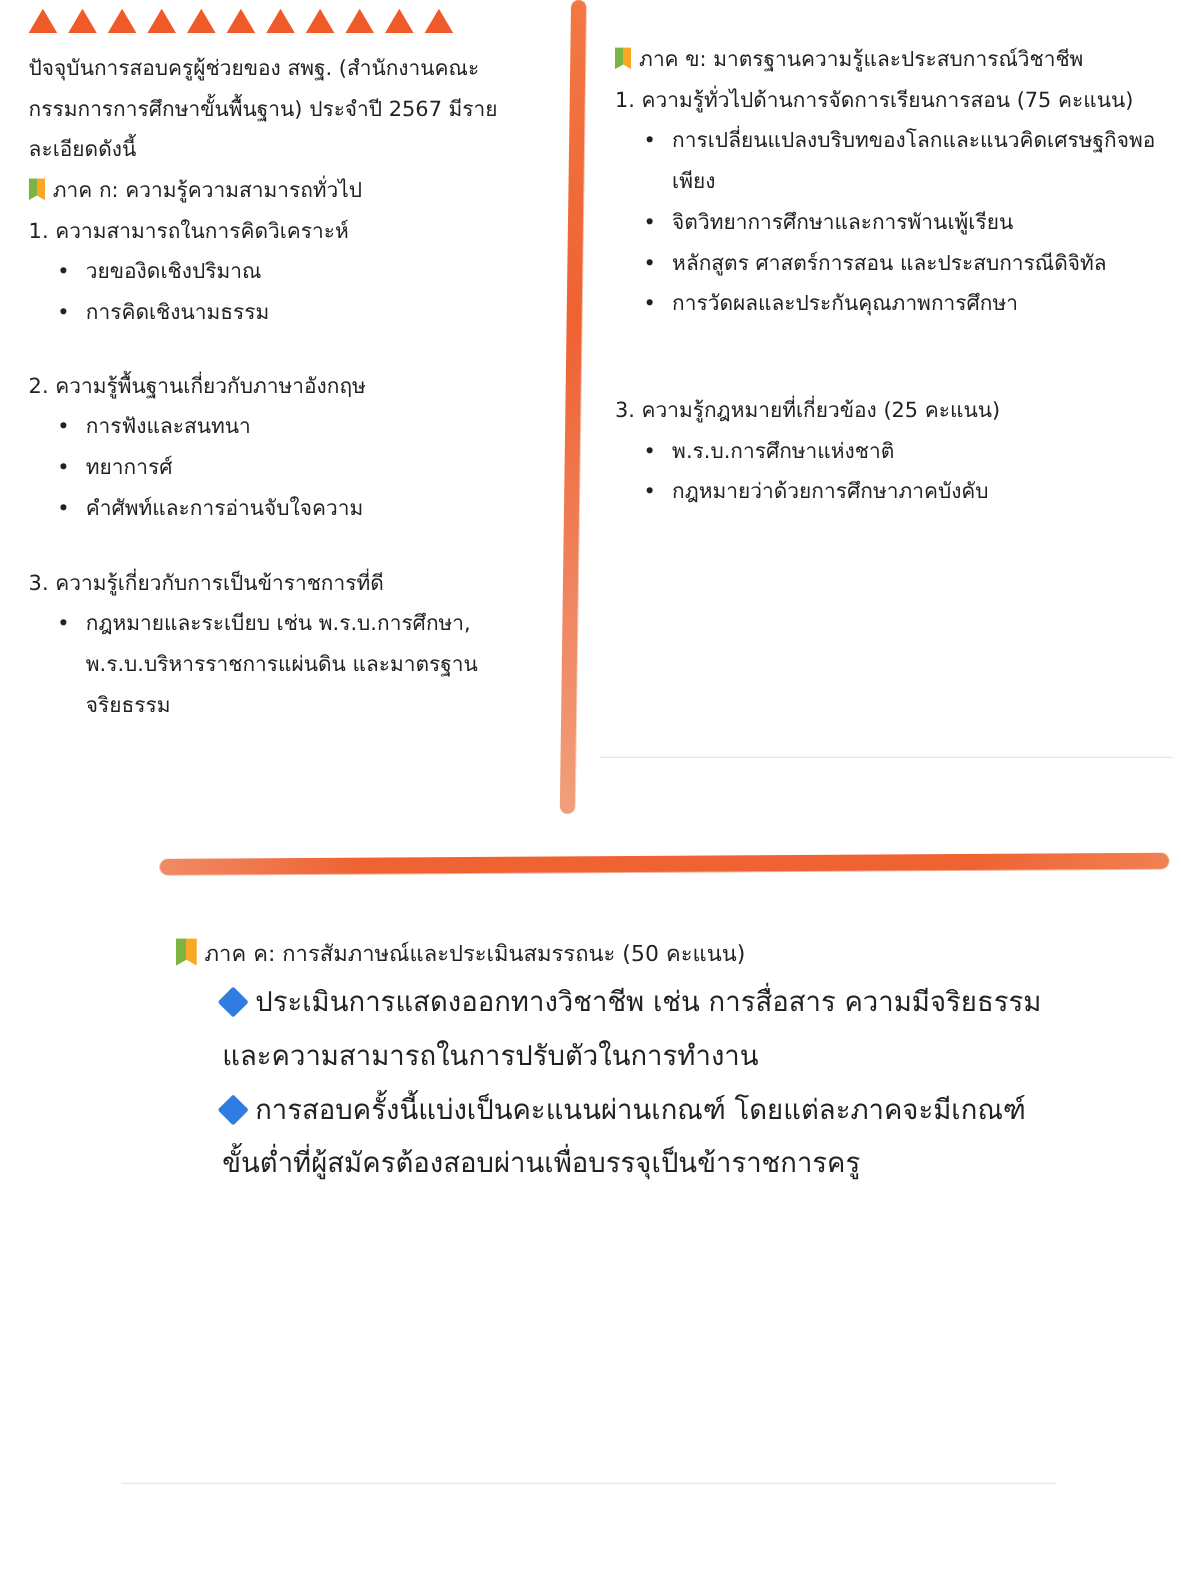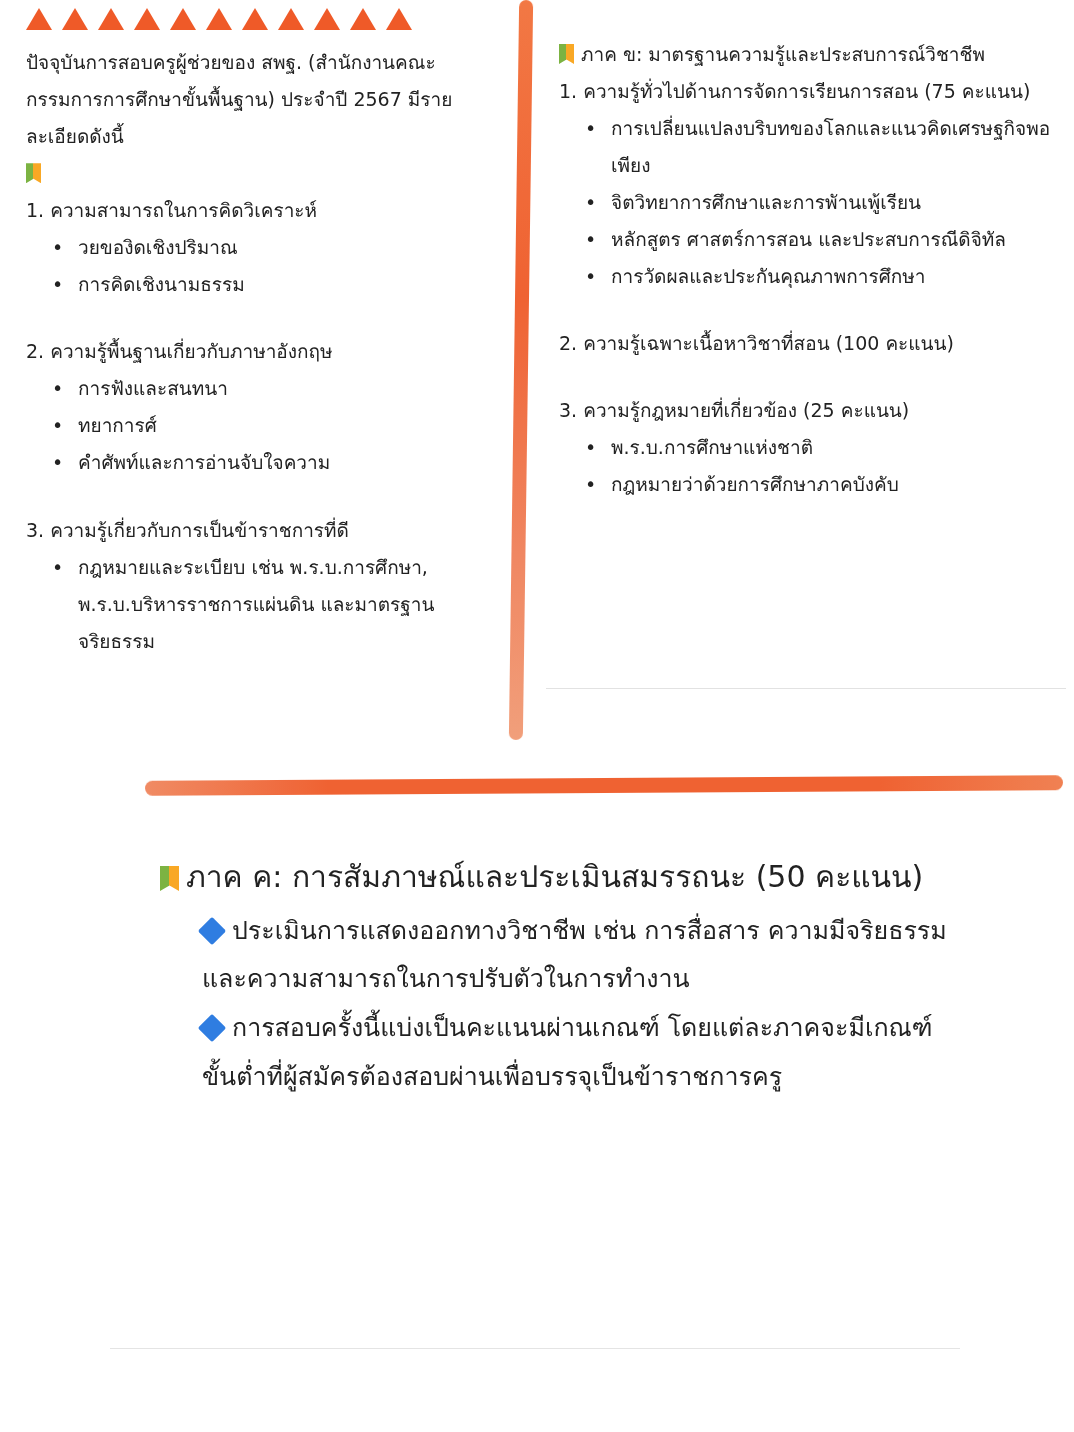--- a/index.html
+++ b/index.html
@@ -132,21 +132,21 @@
   
   .bottom {
     position: absolute;
     left: 160px;
     top: 848px;
     width: 790px;
     font-size: 25px;
     line-height: 1.95;
   }
   .bottom .sec-head {
-    font-size: 30px;
+    font-size: 20px;
     padding-left: 0;
   }
   .bottom .bookmark {
     width: 19px;
     height: 25px;
     vertical-align: -4px;
   }
   .diamond {
     display: inline-block;
     width: 20px;
@@ -191,21 +191,21 @@
 
   <div class="v-divider"></div>
   <div class="h-divider"></div>
   <div class="hr-light"></div>
   <div class="bottom-rule"></div>
 
   <div class="col col-left">
     <p class="para">ปัจจุบันการสอบครูผู้ช่วยของ สพฐ. (สำนักงานคณะกรรมการการศึกษาขั้นพื้นฐาน) ประจำปี 2567 มีรายละเอียดดังนี้</p>
 
     <p class="para">
-      <span class="bookmark"></span>
+      <span class="bookmark"></span><span>ภาค ก: ความรู้ความสามารถทั่วไป</span>
     </p>
 
     <p class="para">1. ความสามารถในการคิดวิเคราะห์</p>
     <ul class="bullets">
       <li>วยของิดเชิงปริมาณ</li>
       <li>การคิดเชิงนามธรรม</li>
     </ul>
 
     <div class="blank"></div>
 
@@ -230,21 +230,20 @@
     <p class="para">1. ความรู้ทั่วไปด้านการจัดการเรียนการสอน (75 คะแนน)</p>
     <p class="para dash-item">การเปลี่ยนแปลงบริบทของโลกและแนวคิดเศรษฐกิจพอเพียง</p>
     <ul class="bullets">
       <li>จิตวิทยาการศึกษาและการพัานเพู้เรียน</li>
       <li>หลักสูตร ศาสตร์การสอน และประสบการณีดิจิทัล</li>
       <li>การวัดผลและประกันคุณภาพการศึกษา</li>
     </ul>
 
     <div class="blank"></div>
 
-    <p class="para">2. ความรู้เฉพาะเนื้อหาวิชาที่สอน (100 คะแนน)</p>
 
     <div class="blank"></div>
 
     <p class="para">3. ความรู้กฎหมายที่เกี่ยวข้อง (25 คะแนน)</p>
     <ul class="bullets">
       <li>พ.ร.บ.การศึกษาแห่งชาติ</li>
       <li>กฎหมายว่าด้วยการศึกษาภาคบังคับ</li>
     </ul>
   </div>
 

